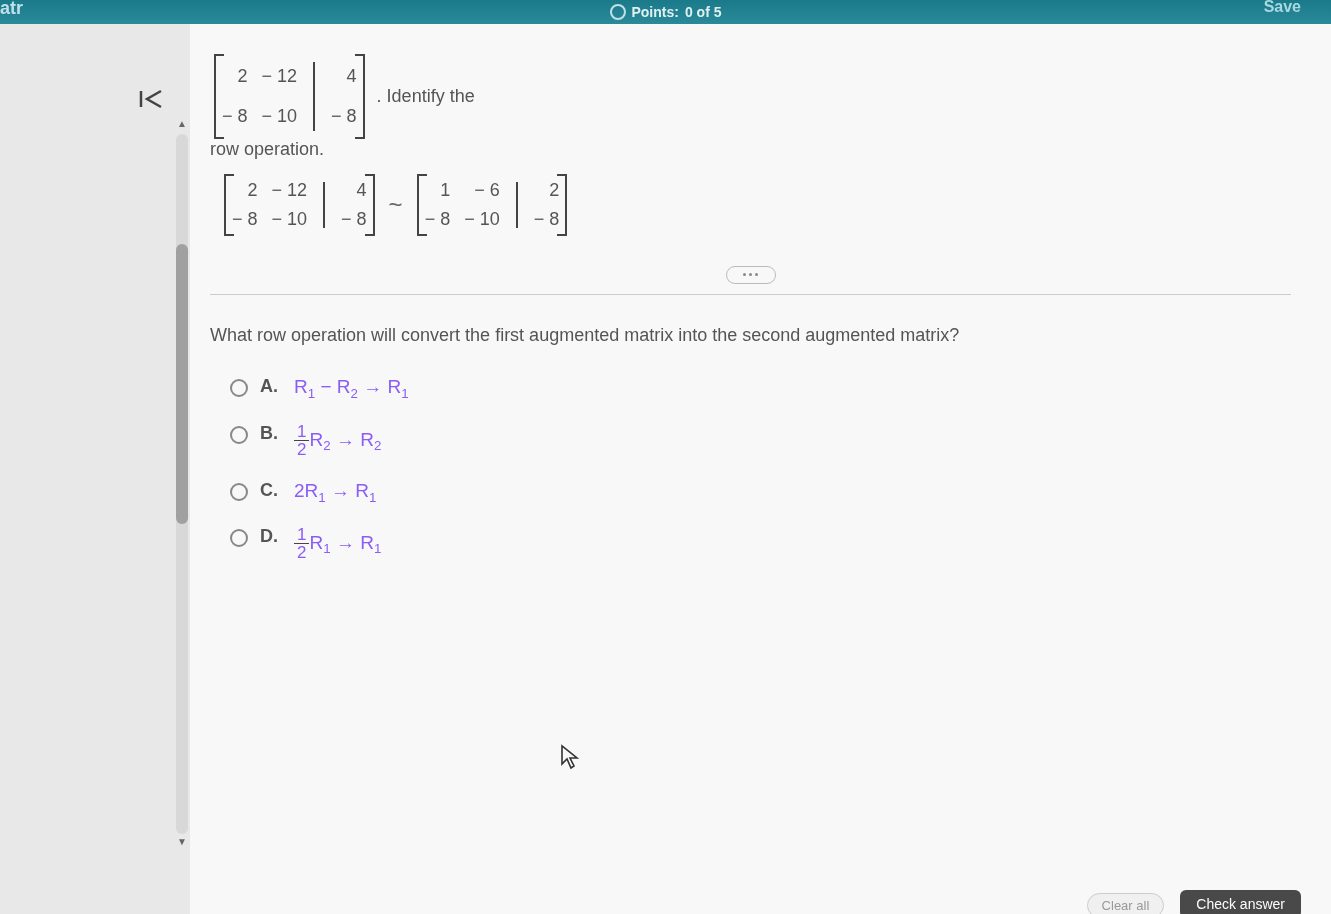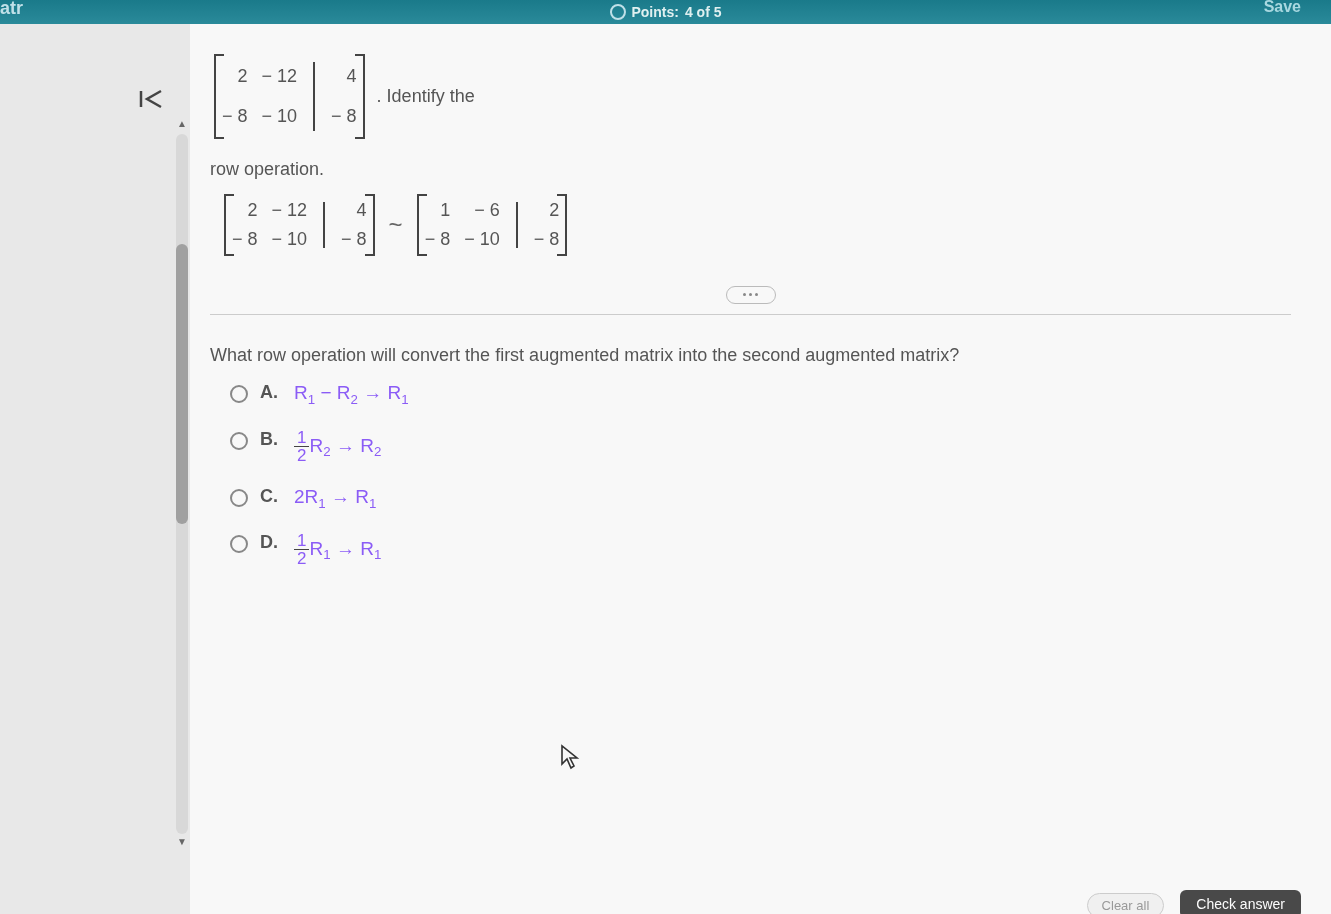--- a/index.html
+++ b/index.html
@@ -140,21 +140,21 @@
   flex-direction: column;
   align-items: flex-end;
   gap: 8px;
 }
 .aug-bar {
   width: 2px;
   background: #444;
   align-self: stretch;
   margin: 2px 2px;
 }
-.row-op-line { margin-top: 20px; }
+.row-op-line { }
 .matrix-pair {
   display: flex;
   align-items: center;
   gap: 10px;
   margin-top: 14px;
   margin-left: 10px;
 }
 .tilde { font-size: 24px; color: #666; }
 .ellipsis-badge {
   margin: 30px auto 0;
@@ -165,21 +165,21 @@
   display: flex;
   align-items: center;
   justify-content: center;
   gap: 3px;
   cursor: pointer;
 }
 .ellipsis-badge span {
   width: 3px; height: 3px; background: #888; border-radius: 50%;
 }
 .divider { border: none; border-top: 1px solid #ccc; margin: 10px 0 30px; }
-.question-text { margin-bottom: 16px; color: #555; }
+.question-text { margin-bottom: 30px; color: #555; }
 .options { margin-left: 20px; }
 .option-row {
   display: flex;
   align-items: flex-start;
   gap: 12px;
   margin-bottom: 22px;
   cursor: pointer;
 }
 .radio {
   width: 18px; height: 18px;
@@ -237,21 +237,21 @@
 }
 </style>
 </head>
 <body>
 
 <div class="topbar">
   <span class="left-label">atr</span>
   <div class="points-area">
     <span class="circle-icon"></span>
     <span>Points:</span>
-    <span>4 of 5</span>
+    <span>0 of 5</span>
   </div>
   <span class="save-btn">Save</span>
 </div>
 
 <div class="content-wrap">
   <div class="left-rail">
     <div class="collapse-icon">
       <svg width="34" height="24" viewBox="0 0 34 24">
         <line x1="8" y1="4" x2="8" y2="20" stroke="#444" stroke-width="2.5"></line>
         <polyline points="28,4 14,12 28,20" fill="none" stroke="#444" stroke-width="2.5"></polyline>

